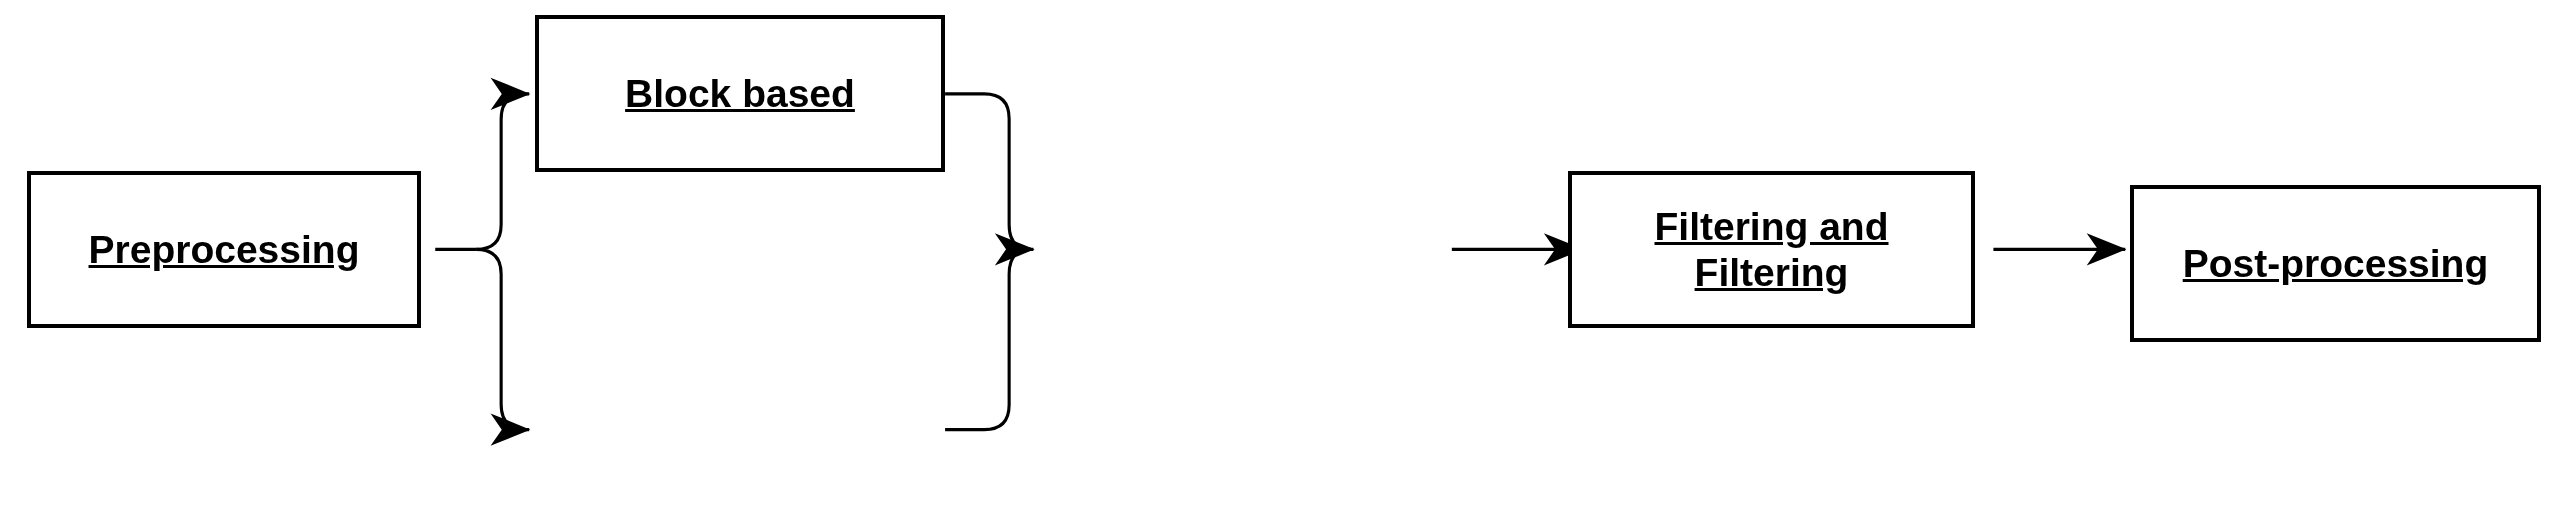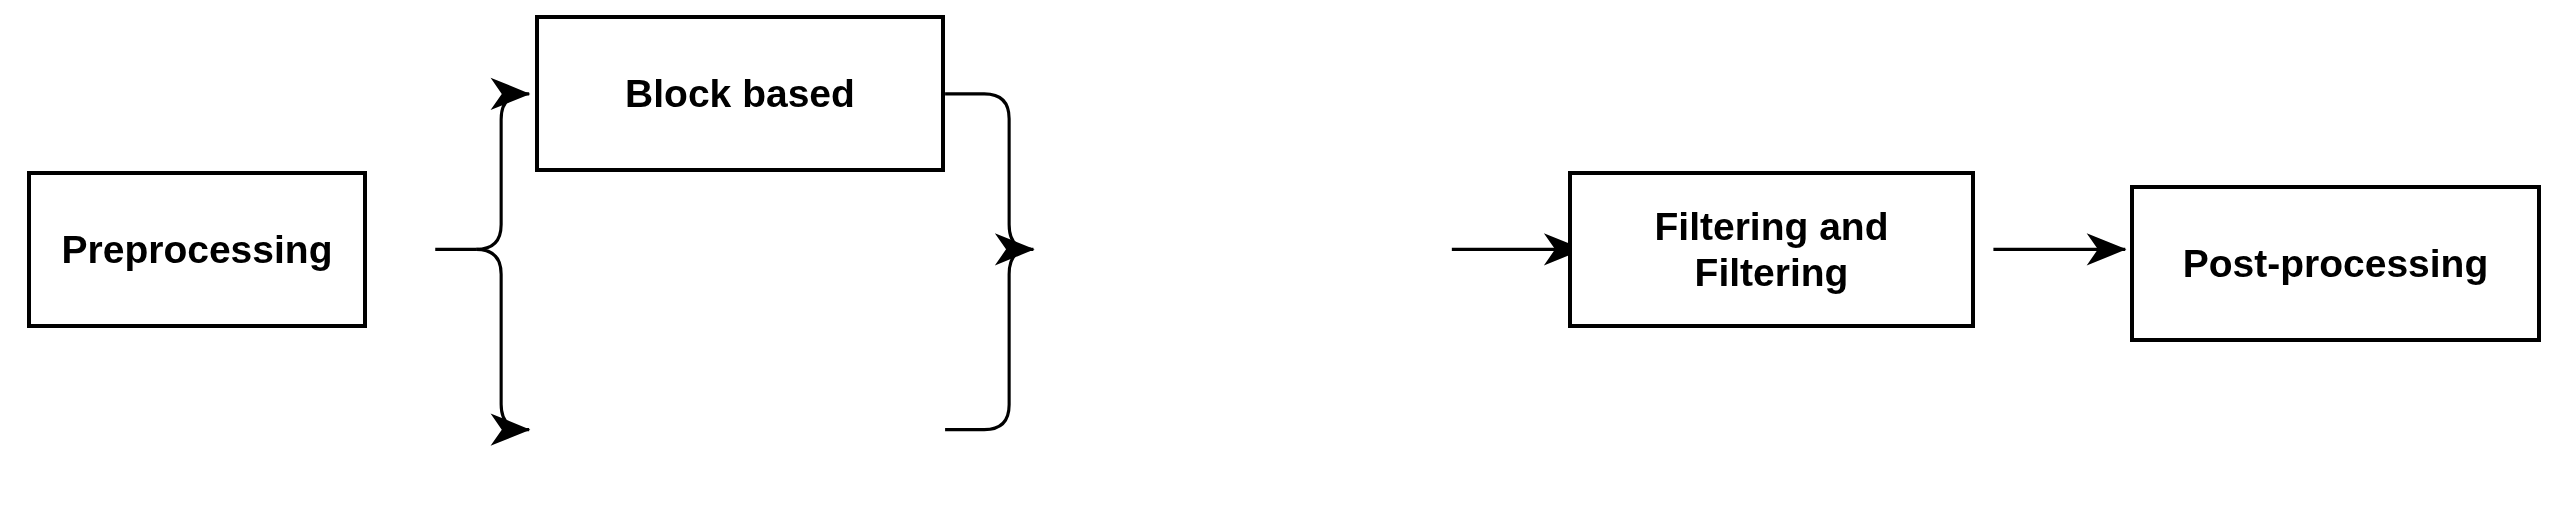--- a/index.html
+++ b/index.html
@@ -37,23 +37,24 @@
     align-items: center;
     justify-content: center;
     text-align: center;
   }
   .node .line {
     font-size: 39px;
     font-weight: bold;
     color: #000000;
     line-height: 46px;
     white-space: nowrap;
+    text-decoration: underline;
   }
   
-  #node-preprocessing      { left: 27px;   top: 171px; width: 340px; height: 157px; }
+  #node-preprocessing      { left: 27px;   top: 171px; width: 394px; height: 157px; }
   #node-block-based        { left: 535px;  top: 15px;  width: 410px; height: 157px; }
   #node-keypoints-based    { left: 535px;  top: 351px; width: 410px; height: 157px; }
   #node-features-extraction{ left: 1038px; top: 171px; width: 413px; height: 157px; }
   #node-filtering-matching { left: 1568px; top: 171px; width: 407px; height: 157px; }
   #node-post-processing    { left: 2130px; top: 171px; width: 411px; height: 157px; margin-top: 14px; }
 </style>
 </head>
 <body>
 
 <div class="canvas">

